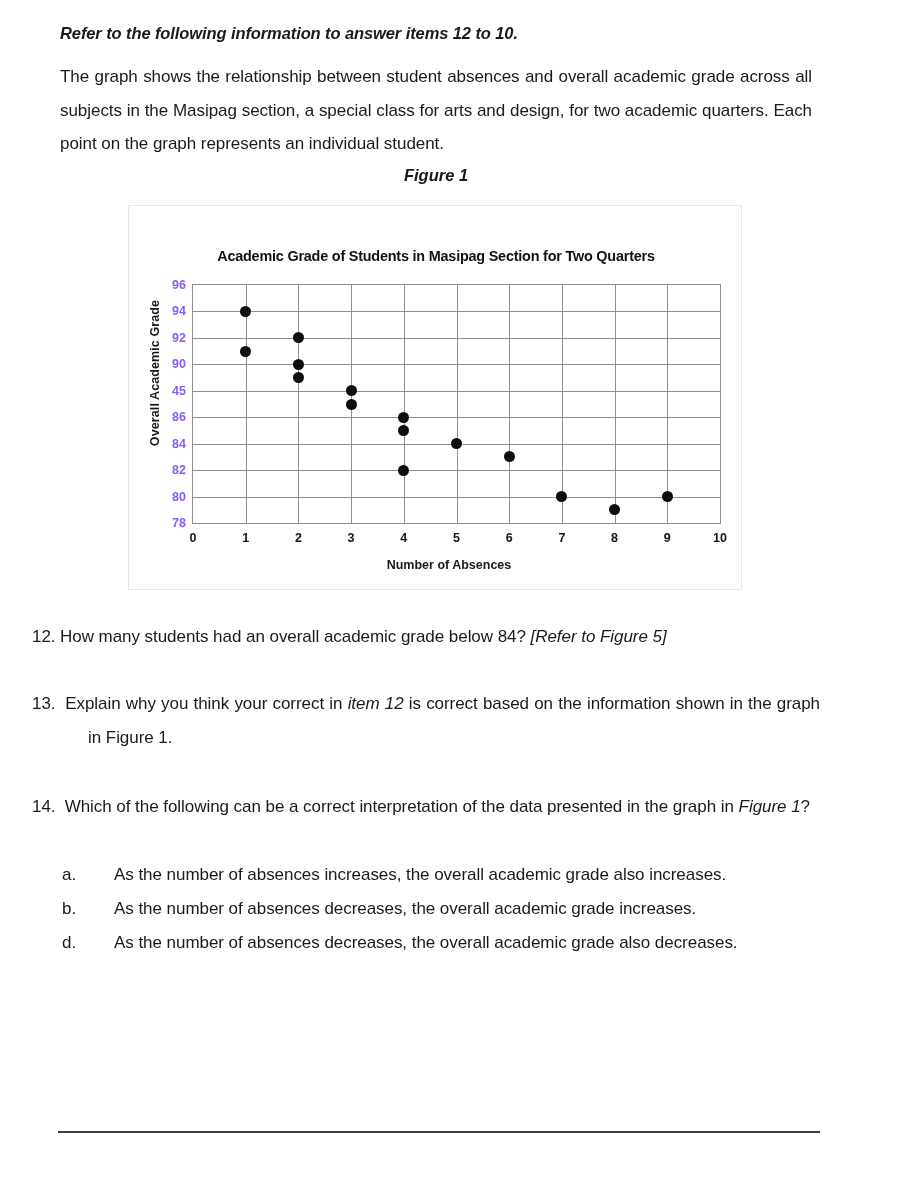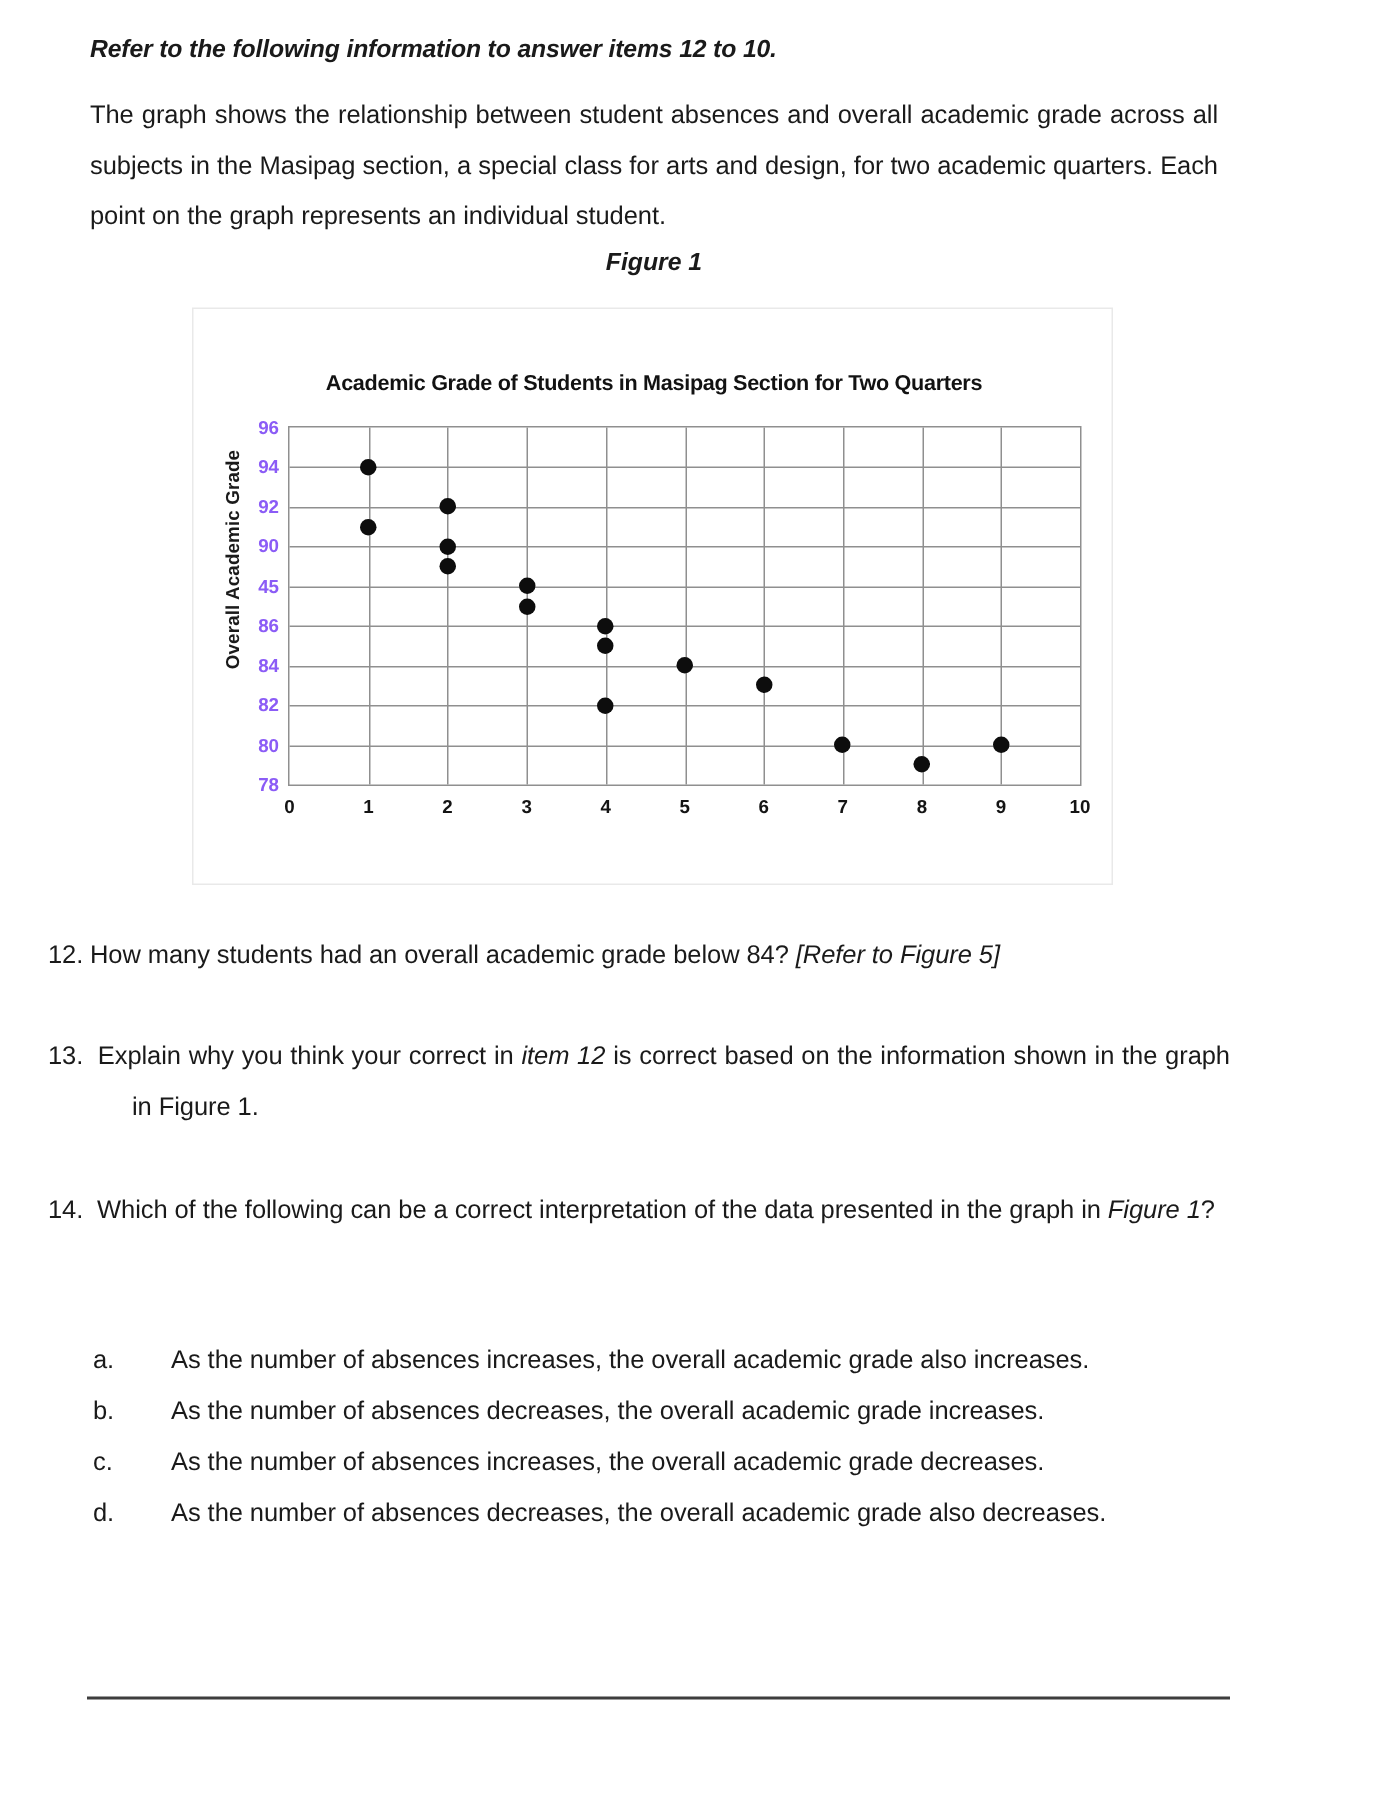--- a/index.html
+++ b/index.html
@@ -191,21 +191,20 @@
   .italic { font-style: italic; }
 
   .options {
     position: absolute;
     left: 92px;
     top: 858px;
     width: 720px;
     font-size: 17px;
     line-height: 34px;
     letter-spacing: -0.05px;
-    margin-top: 32px;
   }
   .option {
     display: block;
     padding-left: 30px;
     text-indent: -30px;
     text-align: justify;
     text-justify: inter-word;
   }
   .option-nojust {
     text-align: left;
@@ -293,20 +292,21 @@
         <div class="data-point" title="4, 86" style="left: 210.8px; top: 132.222px; background: rgb(13, 13, 13);"></div>
         <div class="data-point" title="4, 85" style="left: 210.8px; top: 145.444px; background: rgb(13, 13, 13);"></div>
         <div class="data-point" title="4, 82" style="left: 210.8px; top: 185.111px; background: rgb(13, 13, 13);"></div>
         <div class="data-point" title="5, 84" style="left: 263.5px; top: 158.667px; background: rgb(13, 13, 13);"></div>
         <div class="data-point" title="6, 83" style="left: 316.2px; top: 171.889px; background: rgb(13, 13, 13);"></div>
         <div class="data-point" title="7, 80" style="left: 368.9px; top: 211.556px; background: rgb(13, 13, 13);"></div>
         <div class="data-point" title="8, 79" style="left: 421.6px; top: 224.778px; background: rgb(13, 13, 13);"></div>
         <div class="data-point" title="9, 80" style="left: 474.3px; top: 211.556px; background: rgb(13, 13, 13);"></div>
       </div>
 
+    <div class="x-axis-title">Number of Absences</div>
   </div>
 
   <div class="q-block q12">
     <span class="q-hang">
       <span class="q-num">12.</span><span>How many students had an overall academic grade below 84?</span>
       <span class="italic">[Refer to Figure 5]</span>
     </span>
   </div>
 
   <div class="q-block q13">
@@ -324,23 +324,20 @@
     </span>
   </div>
 
   <div class="options">
     <span class="option">
       <span class="opt-letter">a.</span><span>As the number of absences increases, the overall academic grade also increases.</span>
     </span>
     <span class="option option-nojust">
       <span class="opt-letter">b.</span><span>As the number of absences decreases, the overall academic grade increases.</span>
     </span>
-    <span class="option option-nojust">
-      <span class="opt-letter">c.</span><span>As the number of absences increases, the overall academic grade decreases.</span>
-    </span>
     <span class="option">
       <span class="opt-letter">d.</span><span>As the number of absences decreases, the overall academic grade also decreases.</span>
     </span>
   </div>
 
   <div class="bottom-rule"></div>
 
 </div>
 
 </body></html>

